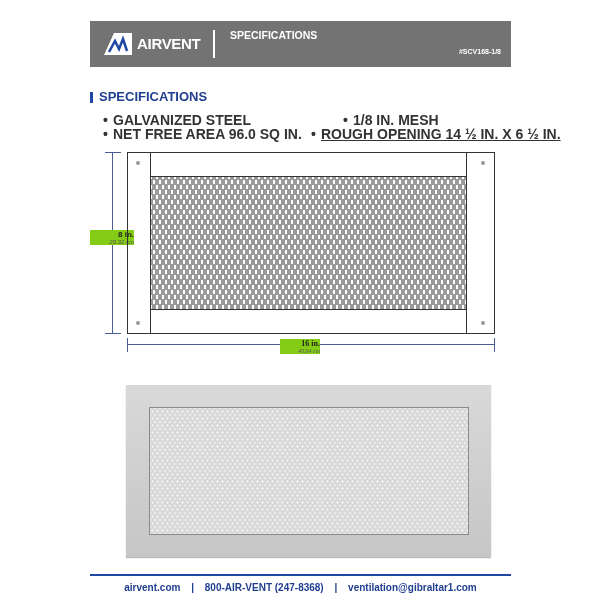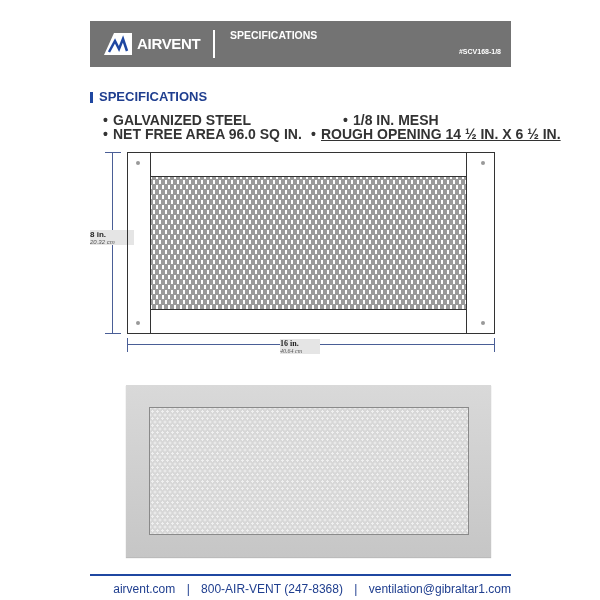--- a/index.html
+++ b/index.html
@@ -23,32 +23,32 @@
       radial-gradient(ellipse 2px 4px at 50% 50%, #fff 60%, transparent 62%),
       radial-gradient(ellipse 2px 4px at 50% 50%, #fff 60%, transparent 62%);
     background-size:6px 10px, 6px 10px;
     background-position:0 0, 3px 5px;
     background-color:#9a9a9a; }
   .screw { position:absolute; width:4px; height:4px; border-radius:50%; background:#999; }
   .dim-v { position:absolute; left:112px; top:152px; width:1px; height:182px; background:#4a5e96; }
   .tick-h { position:absolute; height:1px; width:16px; background:#4a5e96; }
   .dim-h { position:absolute; left:127px; top:344px; width:368px; height:1px; background:#4a5e96; }
   .tick-v { position:absolute; width:1px; height:14px; background:#4a5e96; }
-  .dim-label { position:absolute; background:#e5e5e5; text-align:left; color:#222; }
+  .dim-label { position:absolute; background:#84cc16; text-align:right; color:#222; }
   .dim-label .main { font-weight:bold; font-size:8px; display:block; }
   .dim-label .sub { font-style:italic; font-size:6px; display:block; color:#555; }
   .photo { position:absolute; left:126px; top:385px; width:365px; height:172px; background:linear-gradient(180deg,#d9d9d9,#c6c6c6); box-shadow:0 1px 1px #bbb; }
   .photo-mesh { position:absolute; left:23px; top:22px; width:320px; height:128px; border:1px solid #8a8a8a; box-sizing:border-box;
     background-color:#d7d7d7;
     background-image:
       radial-gradient(ellipse 2px 3px at 50% 50%, #efefef 55%, transparent 60%),
       radial-gradient(ellipse 2px 3px at 50% 50%, #efefef 55%, transparent 60%);
     background-size:5px 7px, 5px 7px; background-position:0 0, 2.5px 3.5px; }
   .footer-rule { position:absolute; left:90px; top:574px; width:421px; height:2px; background:#1f47a1; }
-  .footer { position:absolute; left:90px; top:582px; width:421px; text-align:right; font-weight:normal; font-size:12px; color:#1f3e8f; }
+  .footer { position:absolute; left:90px; top:582px; width:421px; text-align:center; font-weight:bold; font-size:10px; color:#1f3e8f; }
   .footer .sep { margin:0 8px; }
 </style>
 </head>
 <body>
 
 <div class="header">
   <svg class="logo" viewBox="0 0 28 22">
     <polygon points="0,22 10,0 28,0 28,22" fill="#fff"></polygon>
     <polyline points="5,19 11,8 15,16 19,6 23,18" fill="none" stroke="#1f47a1" stroke-width="2.5"></polyline>
   </svg>

